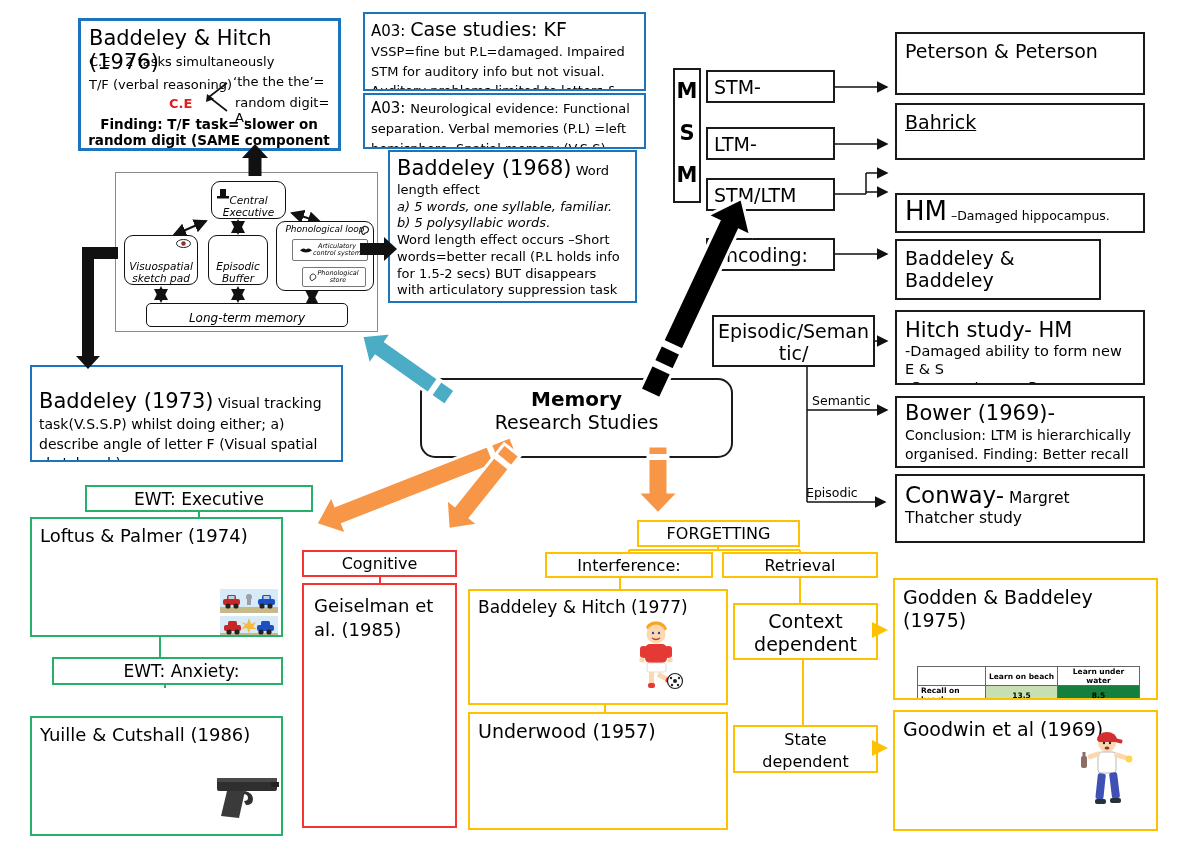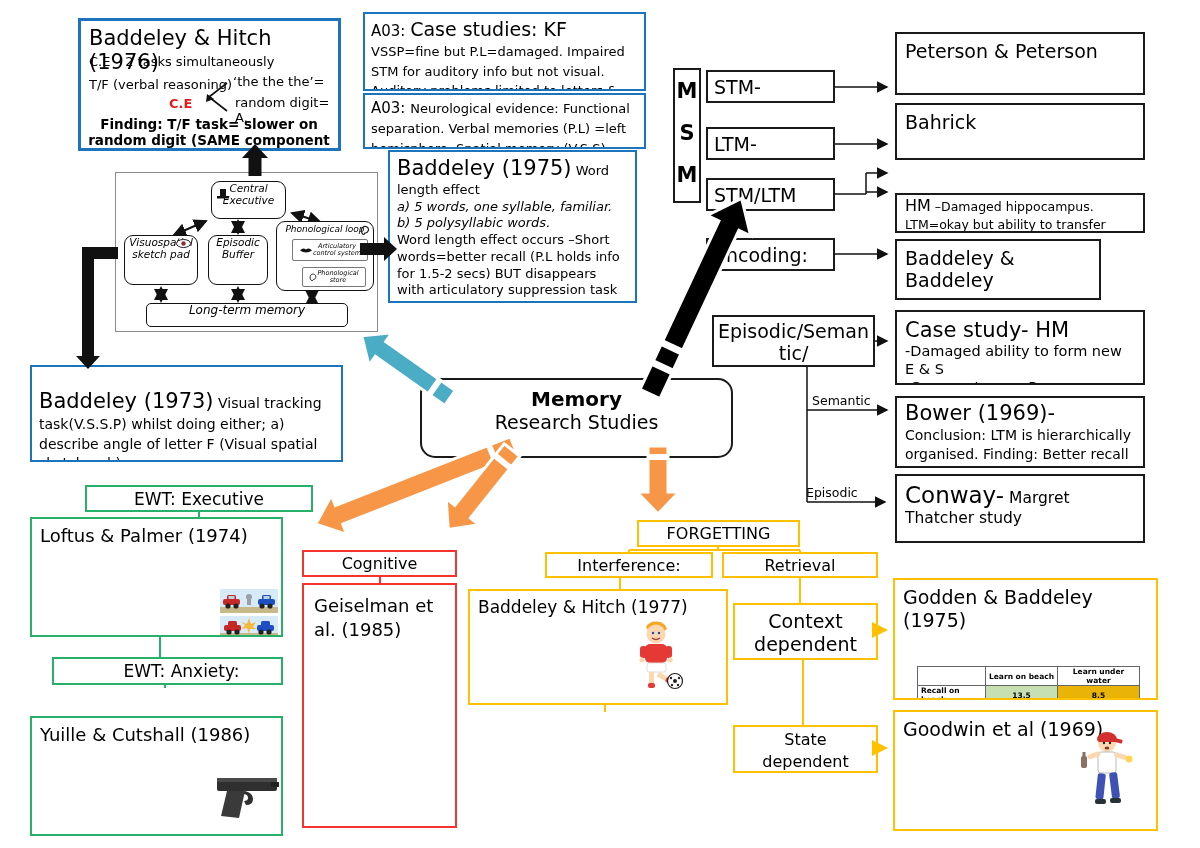--- a/index.html
+++ b/index.html
@@ -26,32 +26,32 @@
   .it { font-style:italic; }
   .bold { font-weight:bold; }
   .ctr { text-align:center; }
   .red-text { color:#e21b1b; font-weight:bold; }
   .pad { padding:6px 8px; }
   .rc-title { font-size:19px; }
   .hdr { display:flex; align-items:center; justify-content:center; }
   
   .wm-node { position:absolute; background:#fff; border:1.5px solid #111; border-radius:9px;
              font-size:10.5px; font-style:italic; text-align:center; line-height:1.15;
-             display:flex; align-items:flex-start; justify-content:center; white-space:pre-line; }
+             display:flex; align-items:flex-end; justify-content:center; white-space:pre-line; }
   .wm-inner { position:absolute; background:#fff; border:1px solid #777; border-radius:2px;
               font-size:6.5px; font-style:italic; text-align:center; line-height:1.1;
               display:flex; align-items:center; justify-content:center; white-space:pre-line; }
   
   .gtable { position:absolute; border-collapse:collapse; font-size:7.5px; font-weight:bold; }
   .gtable th, .gtable td { border:1px solid #666; height:11px; padding:0 3px; }
   .gtable th { text-align:center; }
   .gtable td.lbl { text-align:left; }
   .gtable td.val { text-align:center; }
   .cg { background:#c6e0b4; }
-  .co { background:#eab308; }
+  .co { background:#15803d; }
   .msm-letters { font-size:21px; font-weight:bold; line-height:42px; text-align:center; white-space:pre-line; }
   .stm-text { font-size:19px; line-height:24px; padding:3px 6px; }
   svg.icon { display:inline-block; vertical-align:middle; }
 </style>
 </head>
 <body>
 
 <div id="canvas">
 
   <div class="box b-blue3" style="left:78px;top:18px;width:263px;height:133px;">
@@ -77,21 +77,21 @@
   </div>
 
   <div class="box b-blue" style="left:363px;top:93px;width:283px;height:56px;padding:3px 6px;">
     <p style="line-height:1.25;">
       <span class="s15">A03: </span><span class="s13">Neurological evidence: Functional separation. Verbal memories (P.L) =left hemisphere. Spatial memory (V.S.S)= right</span>
     </p>
   </div>
 
   <div class="box b-blue" style="left:388px;top:150px;width:249px;height:153px;padding:4px 7px;">
     <p style="line-height:1.15;">
-      <span class="s21">Baddeley (1975)</span><span class="s13"> Word length effect</span>
+      <span class="s21">Baddeley (1968)</span><span class="s13"> Word length effect</span>
     </p>
     <div class="s13 it" style="line-height:1.3;">a)  5 words, one syllable, familiar.</div>
     <div class="s13 it" style="line-height:1.3;">b) 5 polysyllabic words.</div>
     <div class="s13" style="line-height:1.28;">Word length effect occurs –Short words=better recall (P.L holds info for 1.5-2 secs) BUT disappears with articulatory suppression task ‘the, the, the’.</div>
 
   </div>
 
   <div class="box b-gray" style="left:115px;top:172px;width:263px;height:160px;">
     <svg class="abs" style="left:0;top:0;" width="263" height="160">
       <defs>
@@ -182,31 +182,31 @@
   <div class="box b-black stm-text" style="left:706px;top:238px;width:129px;height:33px;">Encoding:</div>
   <div class="box b-black ctr pre" style="left:712px;top:315px;width:163px;height:52px;font-size:19px;line-height:22px;padding-top:3px;">Episodic/Seman
 tic/
 Procedural</div>
   <div class="abs s12" style="left:812px;top:393px;">Semantic</div>
   <div class="abs s12" style="left:806px;top:485px;">Episodic</div>
 
   <div class="box b-black pad" style="left:895px;top:32px;width:250px;height:63px;">
     <span class="rc-title">Peterson &amp; Peterson</span>
   </div>
-  <div class="box b-black pad" style="left:895px;top:103px;width:250px;height:57px;">
+  <div class="box b-black pad" style="left:895px;top:103px;width:250px;height:57px;text-decoration:underline;">
     <span class="rc-title">Bahrick</span>
   </div>
   <div class="box b-black" style="left:895px;top:193px;width:250px;height:40px;padding:2px 8px;">
-    <p style="line-height:1.15;"><span style="font-size:16px;">HM</span><span style="font-size:12.5px;"> –Damaged hippocampus. LTM=okay but ability to transfer STM to LTM=</span></p>
+    <p style="line-height:1.15;"><span style="font-size:26px;">HM</span><span style="font-size:12.5px;"> –Damaged hippocampus. LTM=okay but ability to transfer STM to LTM=</span></p>
   </div>
   <div class="box b-black pad" style="left:895px;top:239px;width:206px;height:61px;">
     <span class="rc-title">Baddeley &amp; Baddeley</span>
   </div>
   <div class="box b-black pad" style="left:895px;top:310px;width:250px;height:75px;">
-    <div class="s21">Case study- HM</div>
+    <div class="s21">Hitch study- HM</div>
     <div style="font-size:14.5px;line-height:1.25;">-Damaged ability to form new E &amp; S</div>
     <div style="font-size:14.5px;line-height:1.25;">-Can create new P</div>
   </div>
   <div class="box b-black" style="left:895px;top:396px;width:250px;height:72px;padding:3px 8px;">
     <p style="line-height:1.18;">
       <span class="s21">Bower (1969)-</span><span class="s14"> Conclusion: LTM </span><span class="s14">is hierarchically organised. Finding: Better recall for semantically organised lists VS S. disorganised</span>
     </p>
   </div>
   <div class="box b-black pad" style="left:895px;top:474px;width:250px;height:69px;">
     <p><span style="font-size:23px;">Conway-</span><span style="font-size:15.5px;"> Margret Thatcher study</span></p>
@@ -284,20 +284,23 @@
       <rect x="37" y="53" width="12" height="5" transform="rotate(28 37 53)" fill="#fcd7b0"></rect>
       <rect x="45" y="58" width="8" height="5" rx="2" transform="rotate(28 45 58)" fill="#e53935"></rect>
       <circle cx="53" cy="62" r="7.5" fill="#fff" stroke="#222" stroke-width="1.2"></circle>
       <circle cx="53" cy="62" r="2" fill="#222"></circle>
         <circle cx="49" cy="59" r="1.2" fill="#222"></circle>
         <circle cx="57" cy="59" r="1.2" fill="#222"></circle>
         <circle cx="50" cy="66" r="1.2" fill="#222"></circle>
         <circle cx="56" cy="66" r="1.2" fill="#222"></circle>
     </svg>
   </div>
+  <div class="box b-yellow" style="left:468px;top:712px;width:260px;height:118px;padding:6px 8px;">
+    <span class="s19">Underwood (1957)</span>
+  </div>
   <div class="box b-yellow ctr pre" style="left:733px;top:603px;width:145px;height:57px;font-size:19px;line-height:23px;padding-top:5px;">Context
 dependent
 forgetting</div>
   <div class="box b-yellow ctr pre" style="left:733px;top:725px;width:145px;height:48px;font-size:16px;line-height:22px;padding-top:2px;">State
 dependent
 forgetting</div>
   <div class="box b-yellow" style="left:893px;top:578px;width:265px;height:122px;padding:6px 8px;">
     <div class="s19 pre" style="line-height:1.2;">Godden &amp; Baddeley
 (1975)</div>
     <table class="gtable" style="left:22px;top:86px;">

